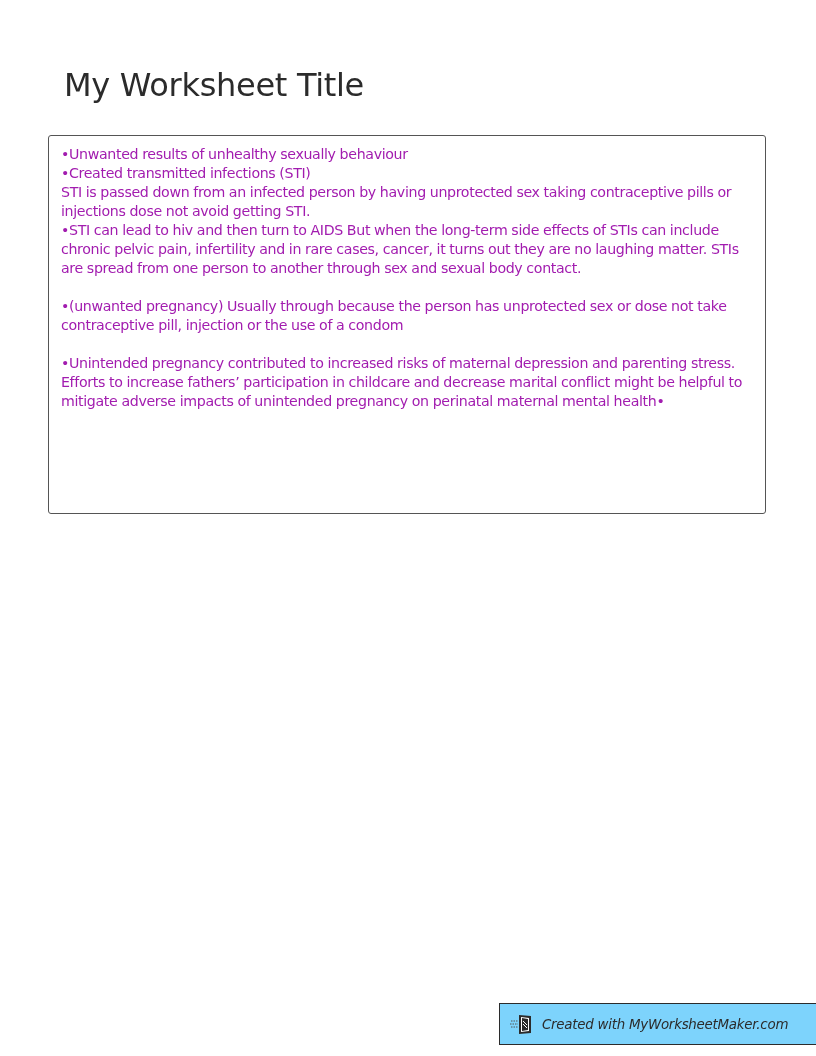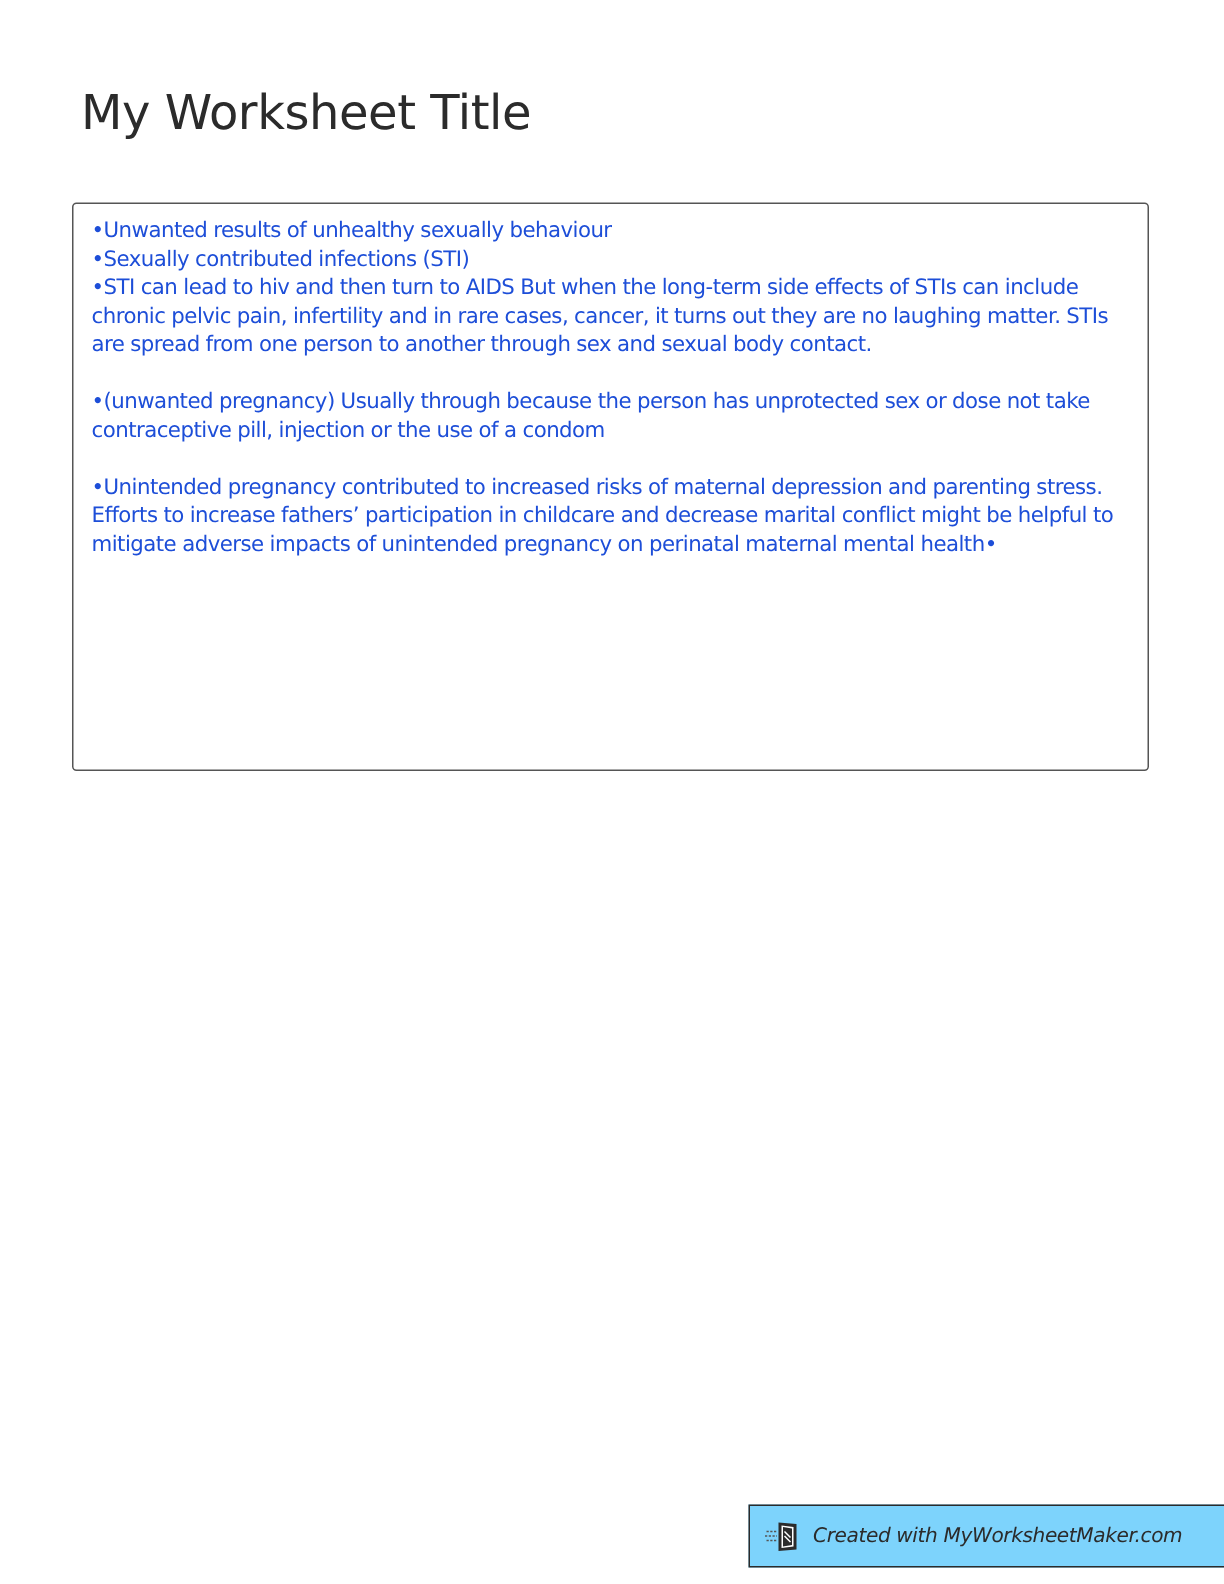--- a/index.html
+++ b/index.html
@@ -12,21 +12,21 @@
       height: 1056px;
       position: relative;
       font-family: "DejaVu Sans", "Liberation Sans", sans-serif;
       color: #2b2b2b;
       overflow: hidden;
     }
     .page-title {
       position: absolute;
       left: 48px;
       top: 47px;
-      margin: 6px;
+      margin: 16px;
       font-size: 32px;
       font-weight: normal;
       letter-spacing: -0.3px;
       color: #2b2b2b;
       font-family: "DejaVu Sans", "Liberation Sans", sans-serif;
       line-height: 44px;
       white-space: nowrap;
     }
     .content-box {
       position: absolute;
@@ -36,21 +36,21 @@
       height: 379px;
       border: 1.5px solid #555555;
       border-radius: 3px;
       box-sizing: border-box;
       padding: 9px 12px 0 12px;
     }
     .para {
       margin: 0;
       font-size: 14.2px;
       line-height: 19px;
-      color: #1d4ed8;
+      color: #a21caf;
       letter-spacing: -0.35px;
       word-spacing: -0.2px;
     }
     .gap {
       height: 19px;
     }
     .footer-badge {
       position: absolute;
       left: 499px;
       top: 1003px;
@@ -77,21 +77,22 @@
       white-space: nowrap;
     }
   </style>
 </head>
 <body>
 
 <h1 class="page-title">My Worksheet Title</h1>
 
 <div class="content-box">
   <p class="para">•Unwanted results of unhealthy sexually behaviour</p>
-  <p class="para">•Sexually contributed infections (STI)</p>
+  <p class="para">•Created transmitted infections (STI)</p>
+  <p class="para">STI is passed down from an infected person by having unprotected sex taking contraceptive pills or injections dose not avoid getting STI.</p>
   <p class="para">•STI can lead to hiv and then turn to AIDS But when the long-term side effects of STIs can include chronic pelvic pain, infertility and in rare cases, cancer, it turns out they are no laughing matter. STIs are spread from one person to another through sex and sexual body contact.</p>
   <div class="gap"></div>
   <p class="para">•(unwanted pregnancy) Usually through because the person has unprotected sex or dose not take contraceptive pill, injection or the use of a condom</p>
   <div class="gap"></div>
   <p class="para">•Unintended pregnancy contributed to increased risks of maternal depression and parenting stress. Efforts to increase fathers’ participation in childcare and decrease marital conflict might be helpful to mitigate adverse impacts of unintended pregnancy on perinatal maternal mental health•</p>
   <div class="gap"></div>
 </div>
 
 <div class="footer-badge">
   <span class="footer-icon">

